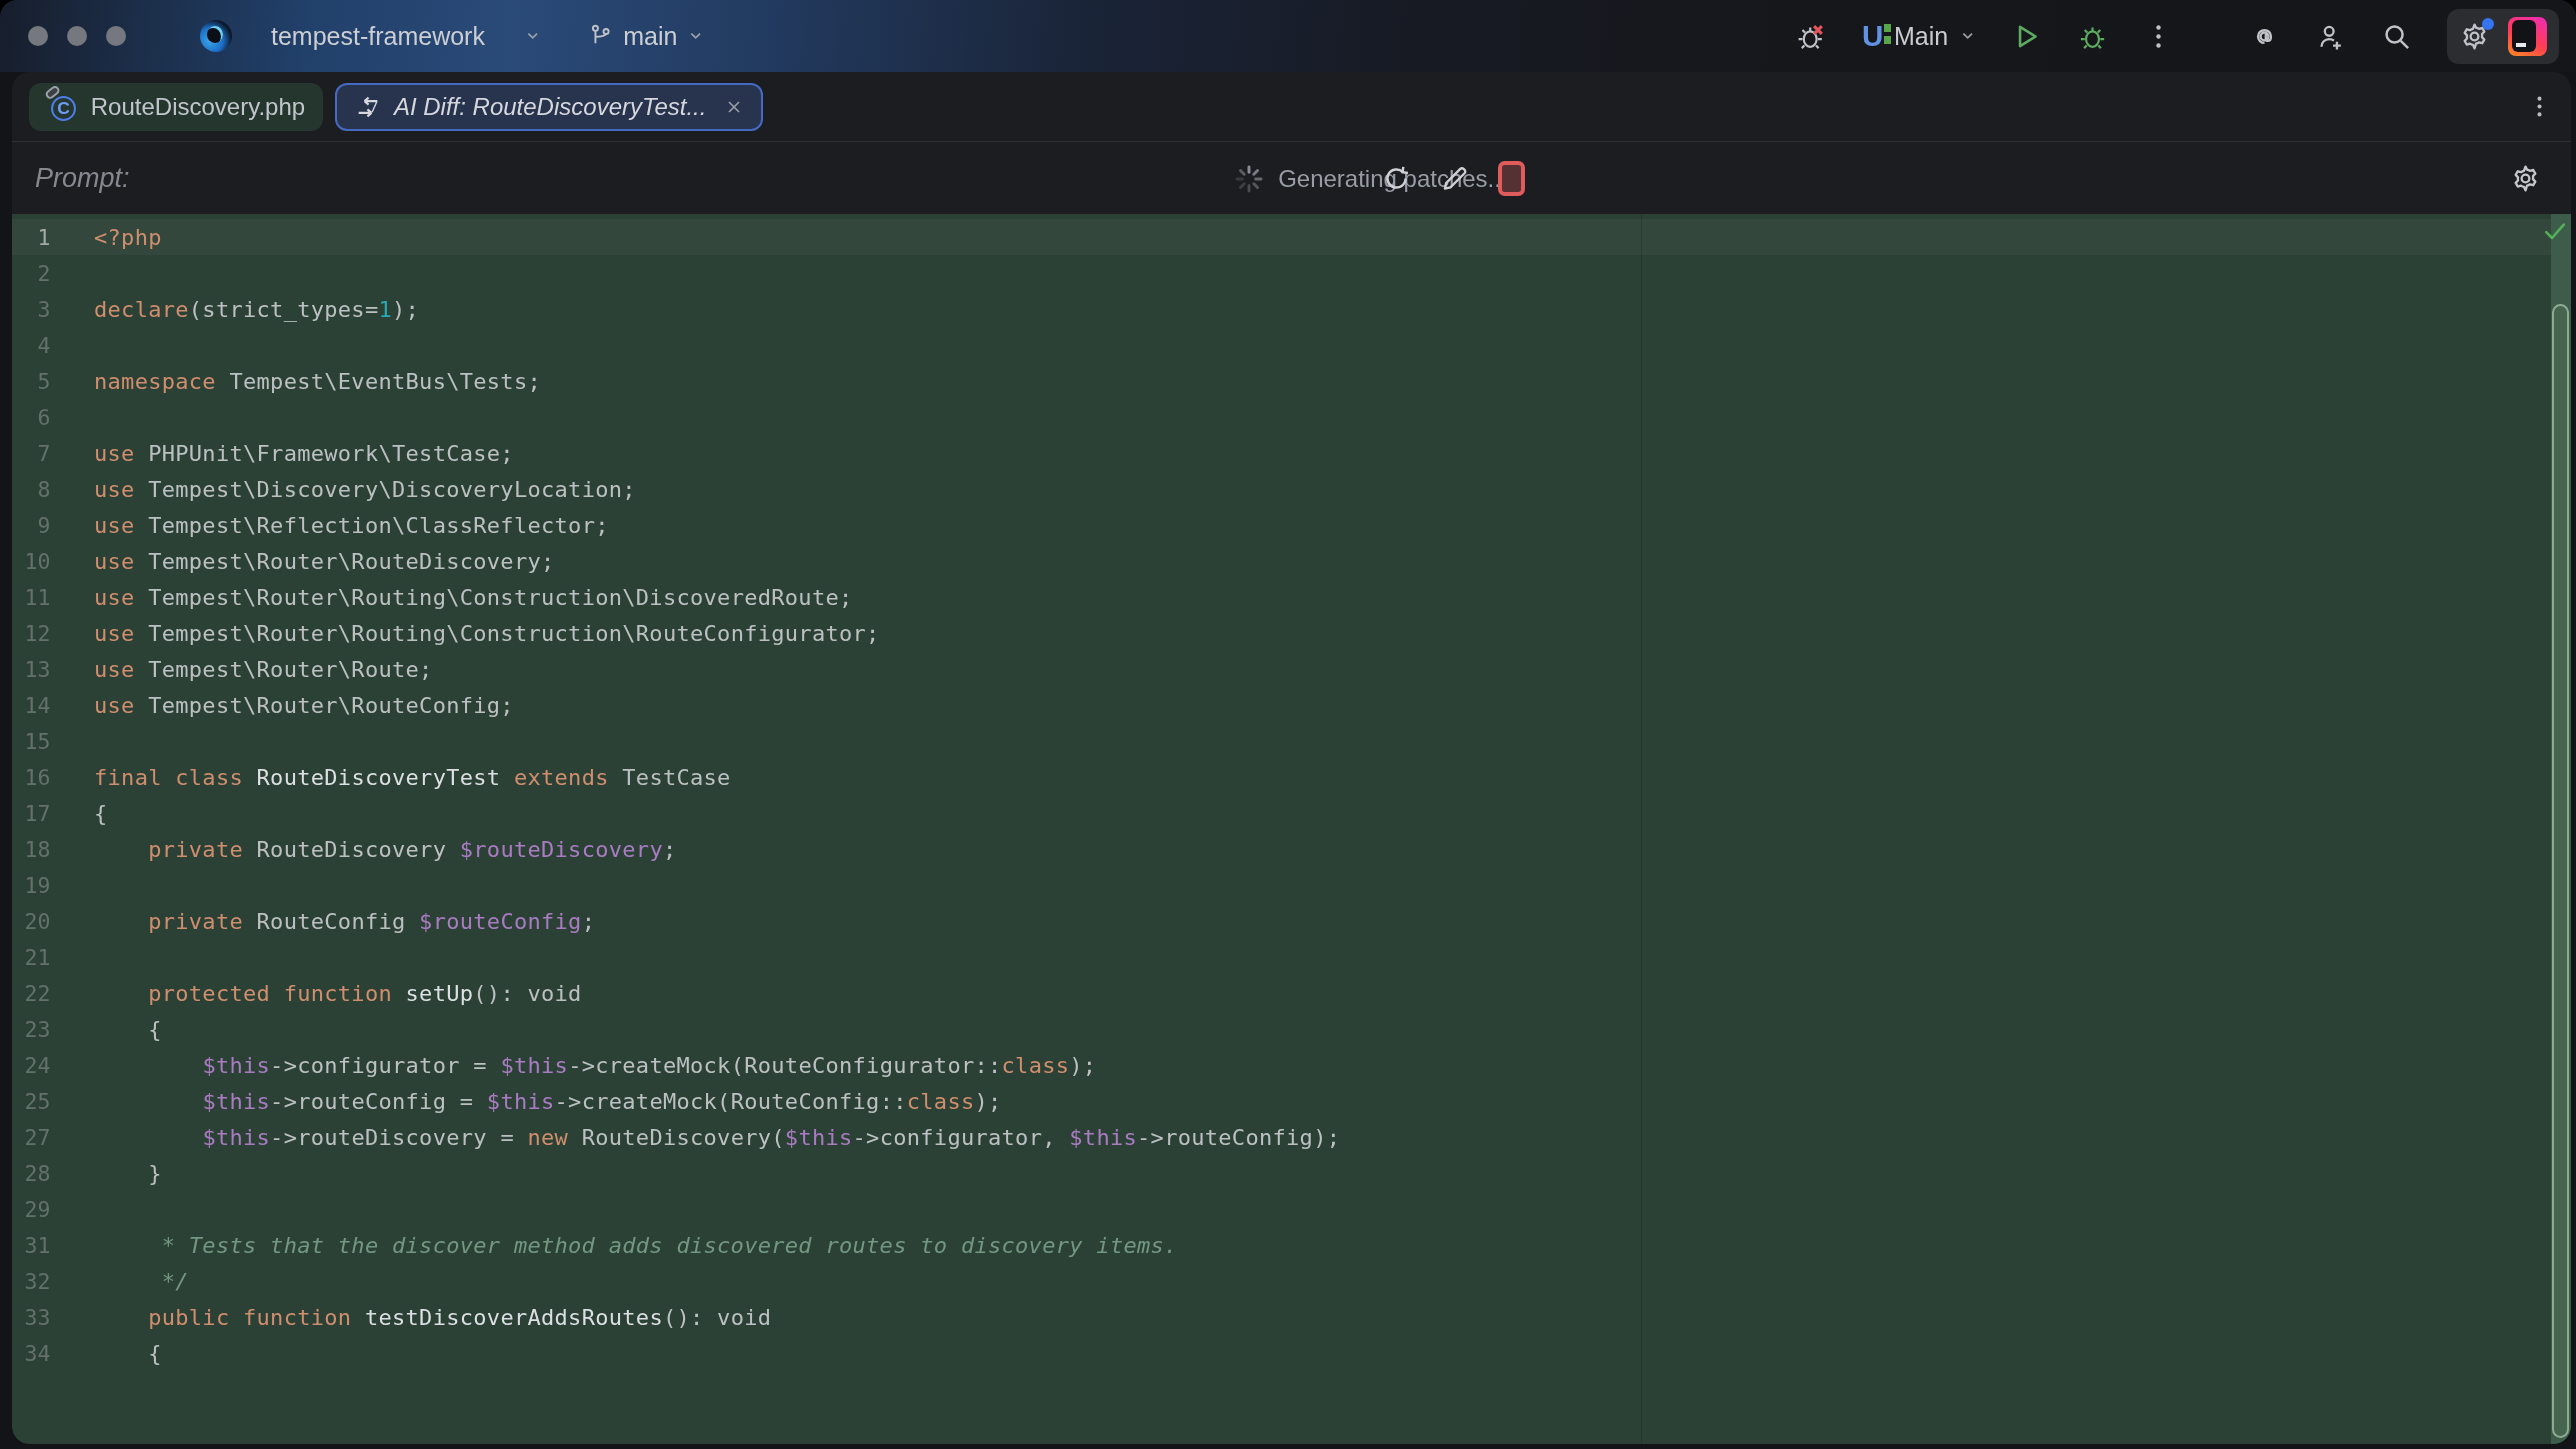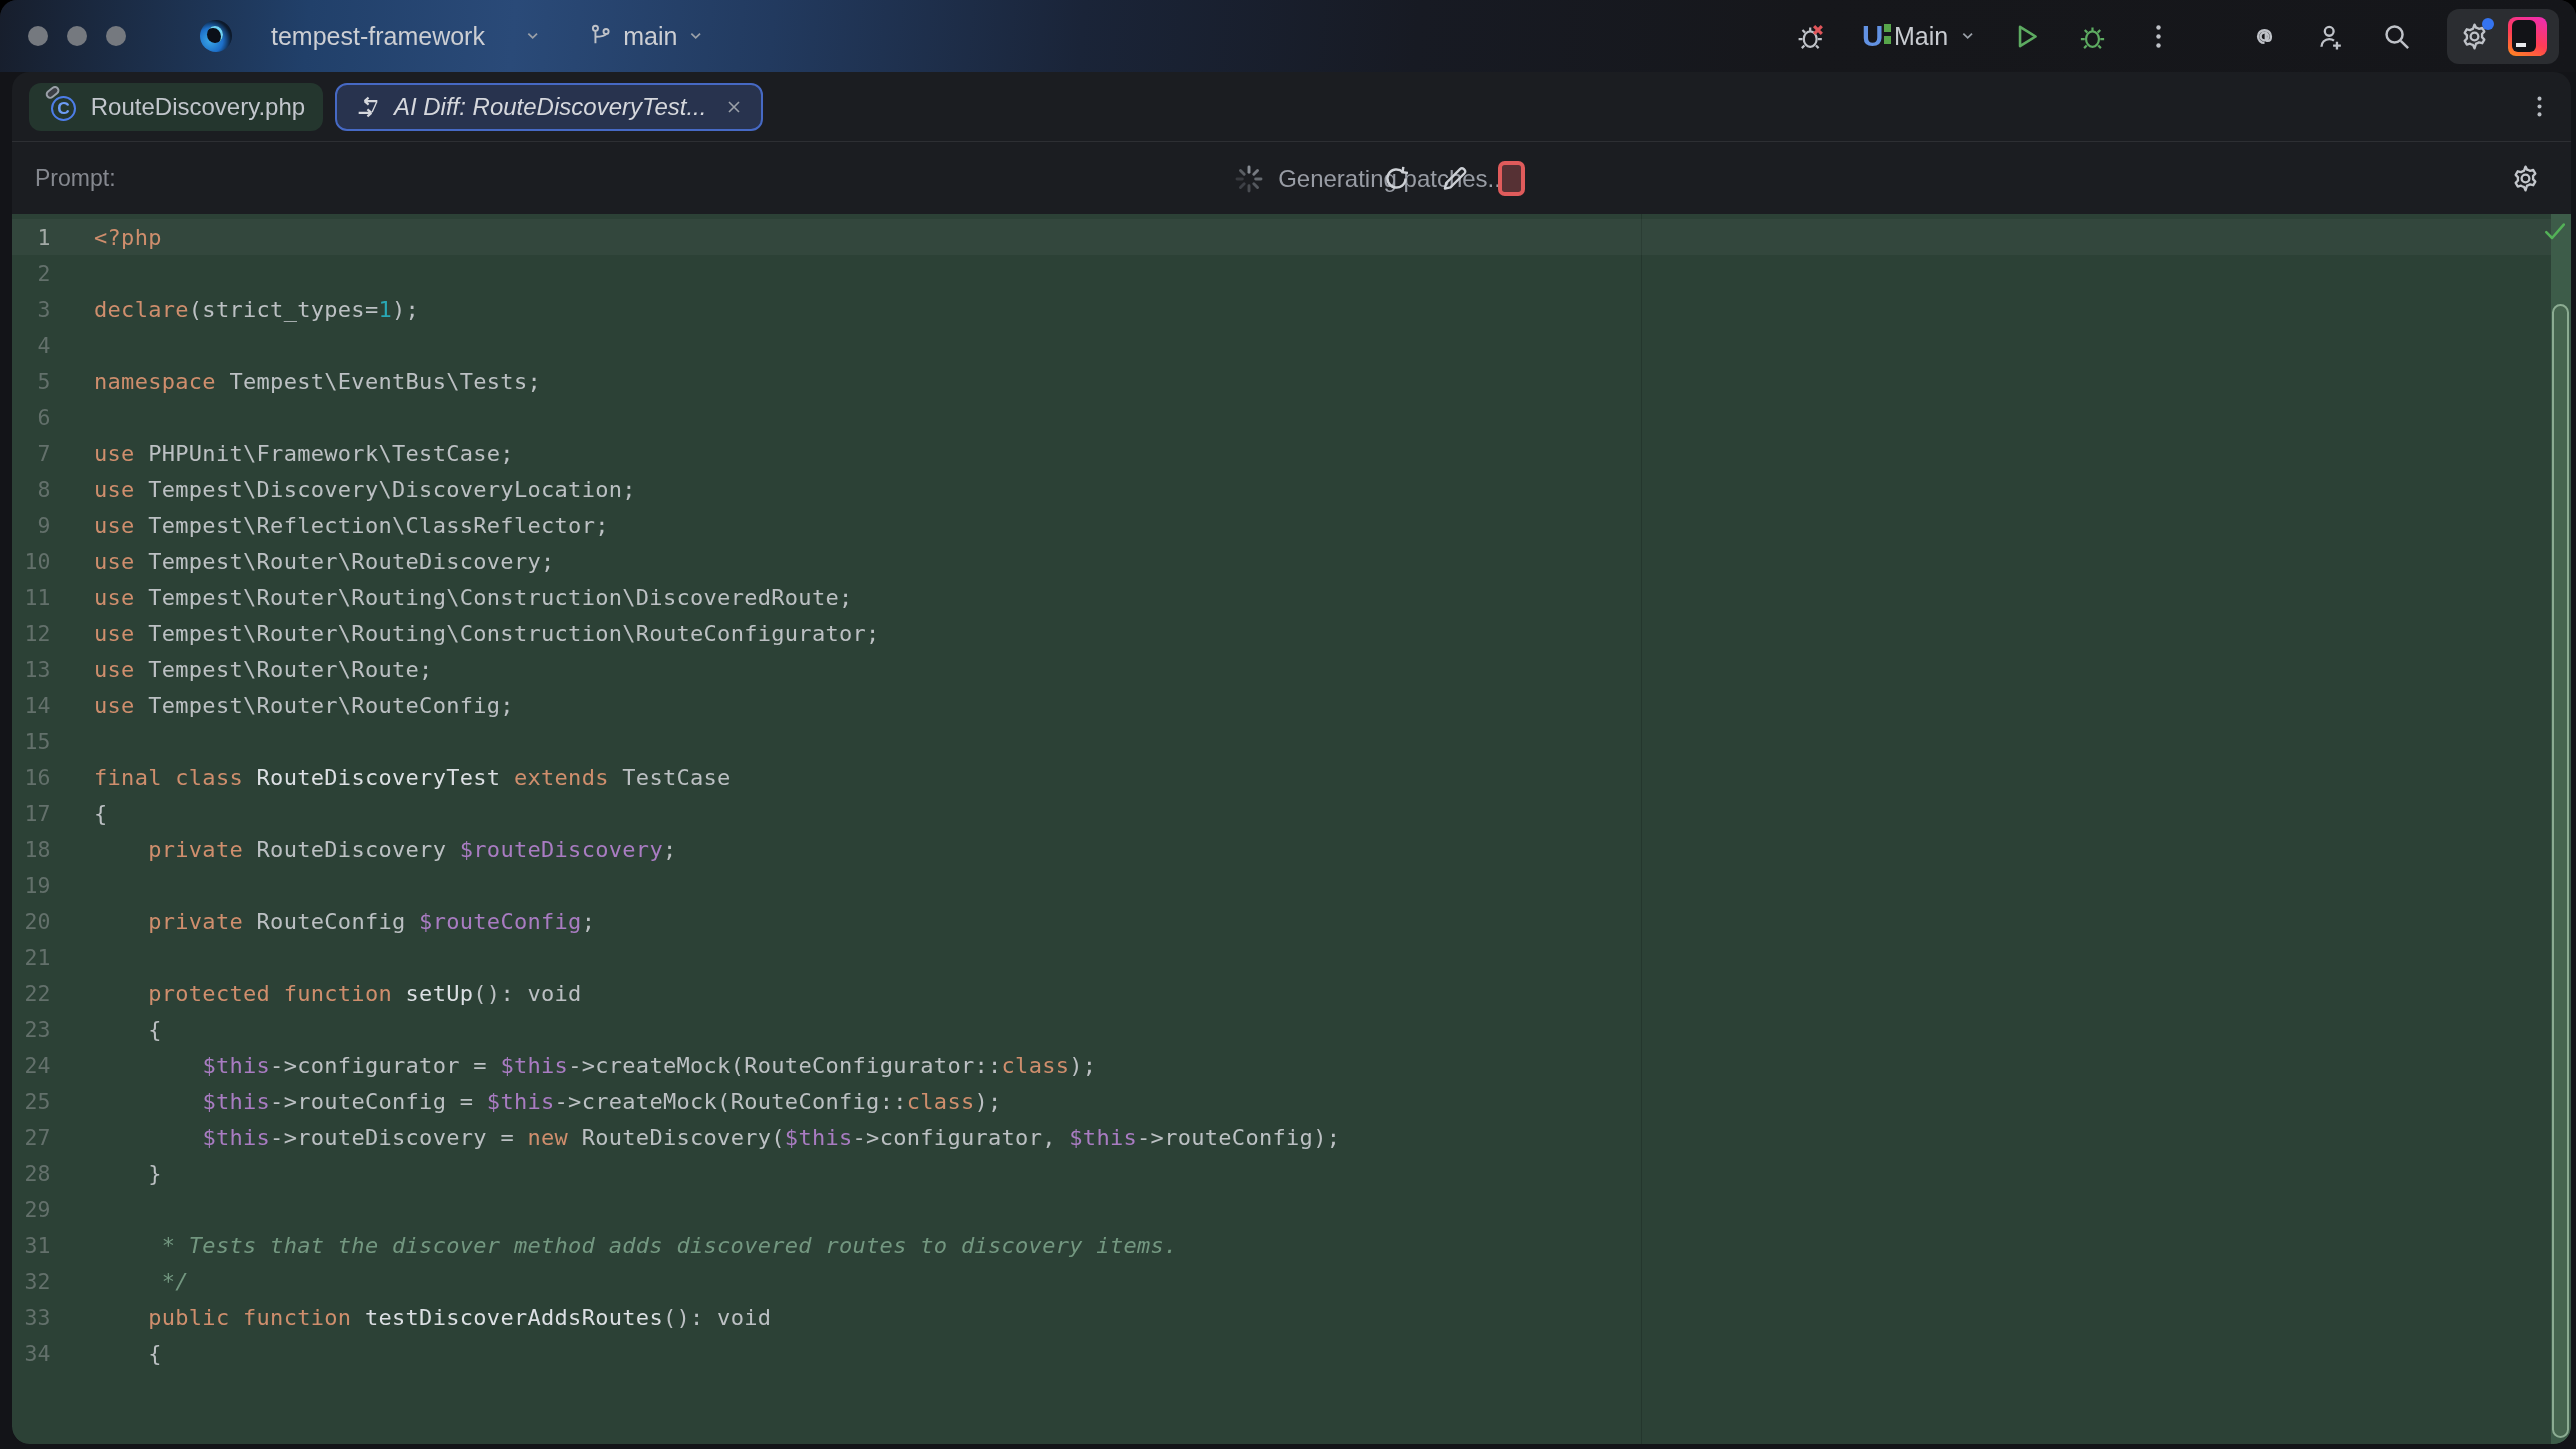--- a/index.html
+++ b/index.html
@@ -49,21 +49,21 @@
   .phpclass { position:relative; width:32px; height:32px; }
   .phpclass .circ { position:absolute; left:4px; top:5.4px; width:25.5px; height:25.5px; border:2.7px solid #4d7de8; border-radius:50%;
     color:#6d9cf5; font:bold 17.4px "Liberation Sans",sans-serif; display:flex; align-items:center; justify-content:center; }
   .phpclass .pin { position:absolute; left:-1.3px; top:-2.7px; width:14.8px; height:8.7px; border:2.7px solid #9aa0a8;
     border-radius:5.4px; transform:rotate(-38deg); background:#3c3f45; }
   .tab-close { width:20px; height:20px; color:#9ba0a8; margin-left:5.4px; }
   .kebab { margin-left:auto; width:27px; height:27px; color:#b9bdc3; }
 
   
   .promptrow { position:absolute; top:71px; left:0; right:0; height:71px; display:flex; align-items:center; padding:0 23px; }
-  .p-label { color:#85888f; font-size:23px; }
+  .p-label { color:#85888f; font-size:27px;font-style:italic; }
   .p-text { color:#d8dade; font-size:24px; margin-left:9.4px; white-space:nowrap; }
   .p-status { display:flex; align-items:center; gap:13.4px; margin-left:auto; margin-right:1040px; }
   .p-status .txt { color:#989ca4; font-size:24px; }
   .p-actions { position:absolute; left:1369px; display:flex; align-items:center; gap:28px; color:#cdd0d5; }
   .stopbtn { width:27px; height:35px; border-radius:6.7px; border:4px solid #e05b5b; background:#563134; }
   .prompt-gear { position:absolute; right:29.5px; color:#c3c6cb; }
 
   
   .editor { position:absolute; top:142px; left:0; right:0; bottom:0; background:#2c4136;
     border-radius:0 0 17.4px 17.4px; overflow:hidden; font-family:"DejaVu Sans Mono",monospace; }

